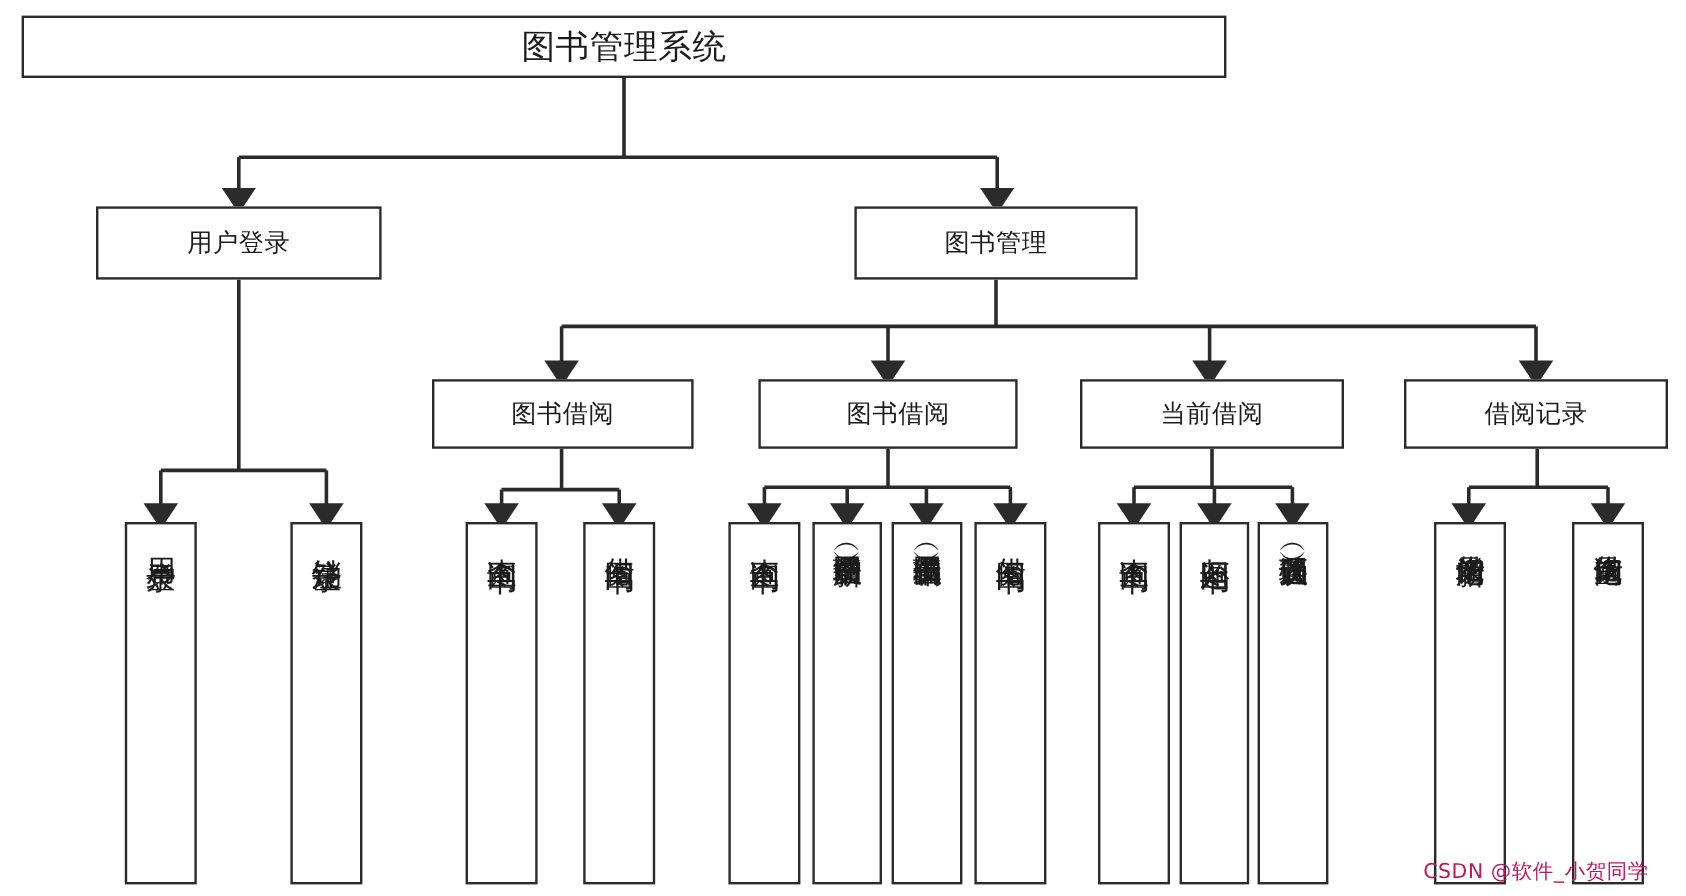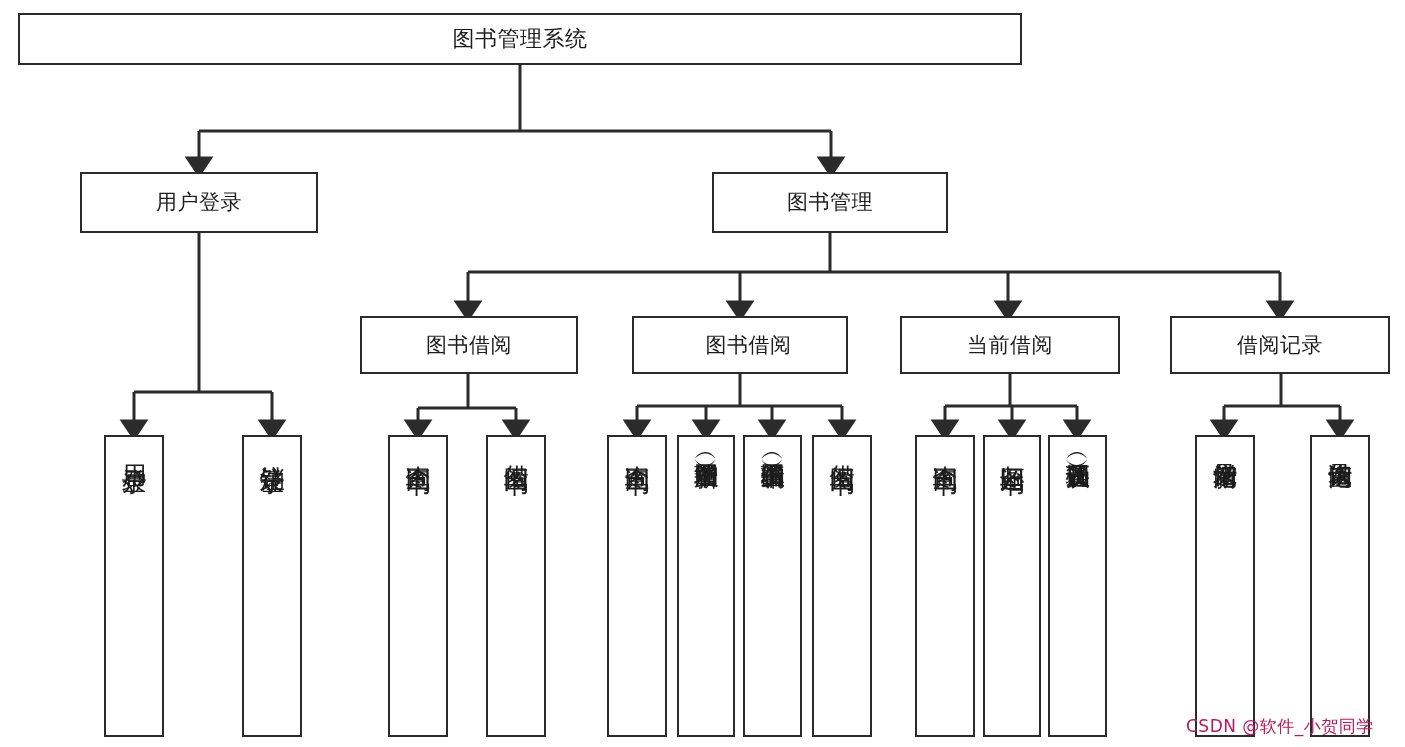--- a/index.html
+++ b/index.html
@@ -41,21 +41,21 @@
     text-align: center;
     line-height: 1.18;
     white-space: nowrap;
   }
   
   .node.horiz .node-label {
     font-size: 21px;
     letter-spacing: 0.5px;
   }
   .node.root .node-label {
-    font-size: 22px;
+    font-size: 28px;
   }
   
   .node.vert {
     align-items: flex-start;
     justify-content: center;
     padding-top: 8px;
   }
   .node.vert .node-label {
     writing-mode: vertical-rl;
     text-orientation: upright;

